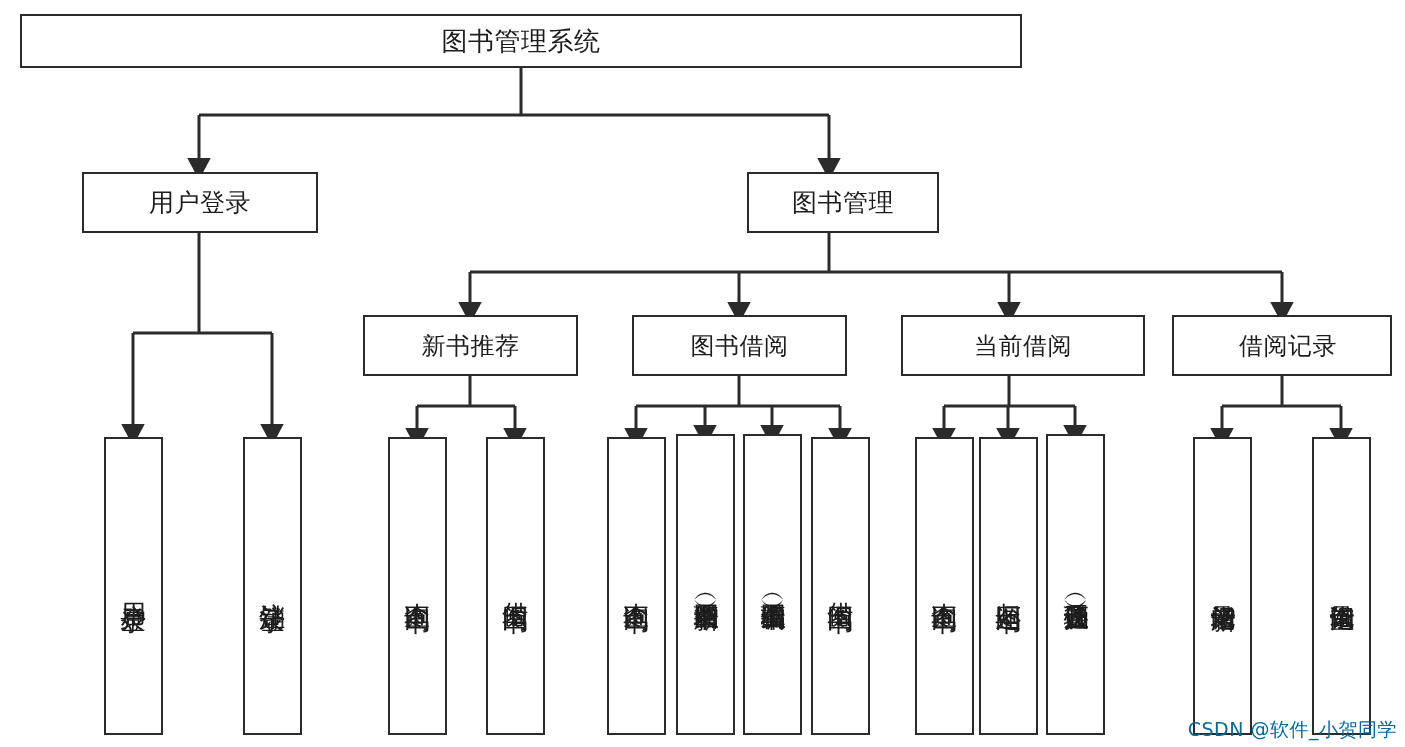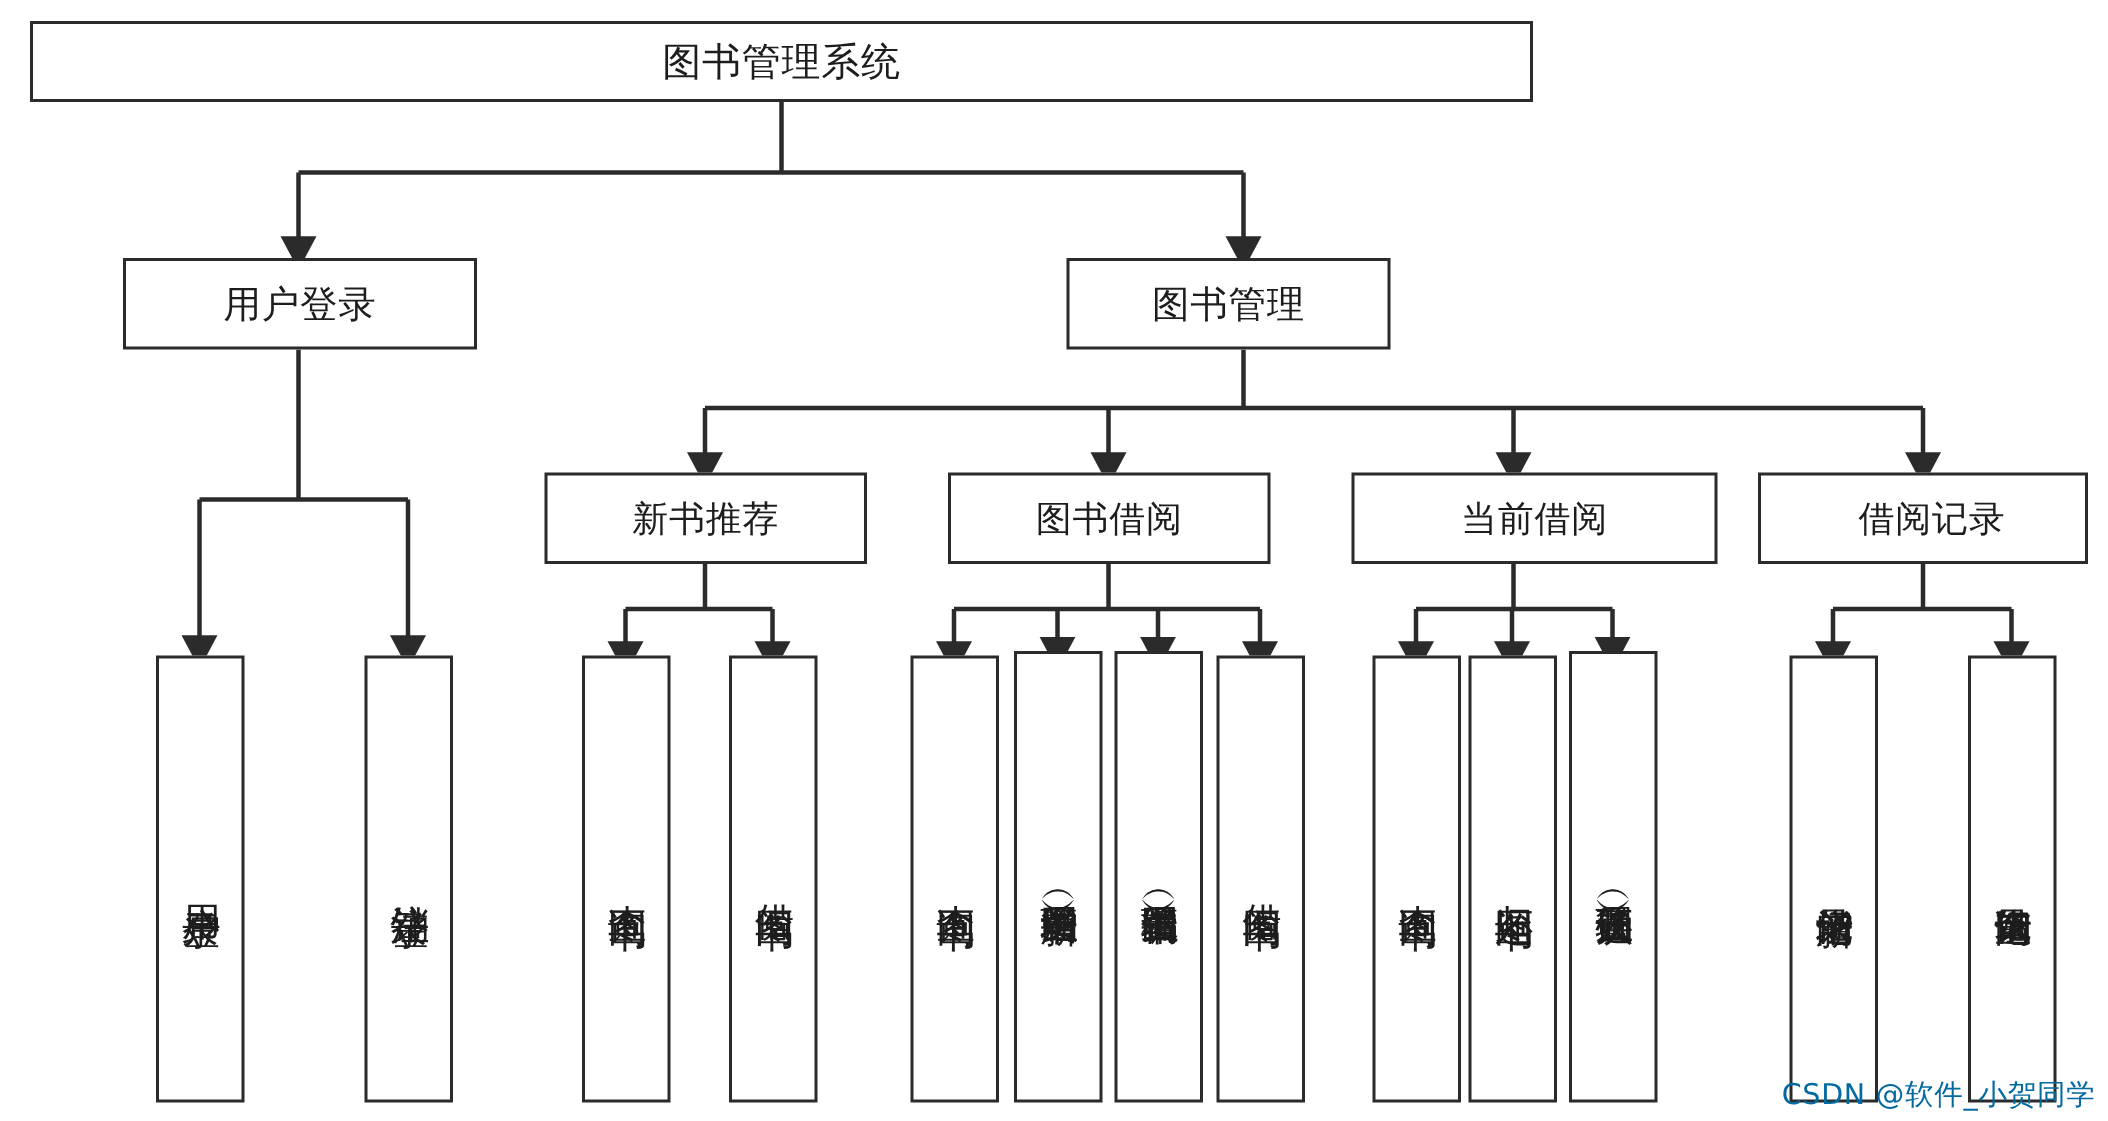--- a/index.html
+++ b/index.html
@@ -125,21 +125,21 @@
     </g>
   </svg>
 
   <div class="node-box lvl0" style="left:20px; top:14px; width:1002px; height:54px;">
     <span class="node-label">图书管理系统</span>
   </div>
 
   <div class="node-box lvl1" style="left:82px; top:172px; width:236px; height:61px;">
     <span class="node-label">用户登录</span>
   </div>
-  <div class="node-box lvl1" style="left:711px; top:172px; width:216px; height:61px;">
+  <div class="node-box lvl1" style="left:747px; top:172px; width:192px; height:61px;">
     <span class="node-label">图书管理</span>
   </div>
 
   <div class="node-box lvl2" style="left:363px; top:315px; width:215px; height:61px;">
     <span class="node-label">新书推荐</span>
   </div>
   <div class="node-box lvl2" style="left:632px; top:315px; width:215px; height:61px;justify-content:center;">
     <span class="node-label">图书借阅</span>
   </div>
   <div class="node-box lvl2" style="left:901px; top:315px; width:244px; height:61px;">

